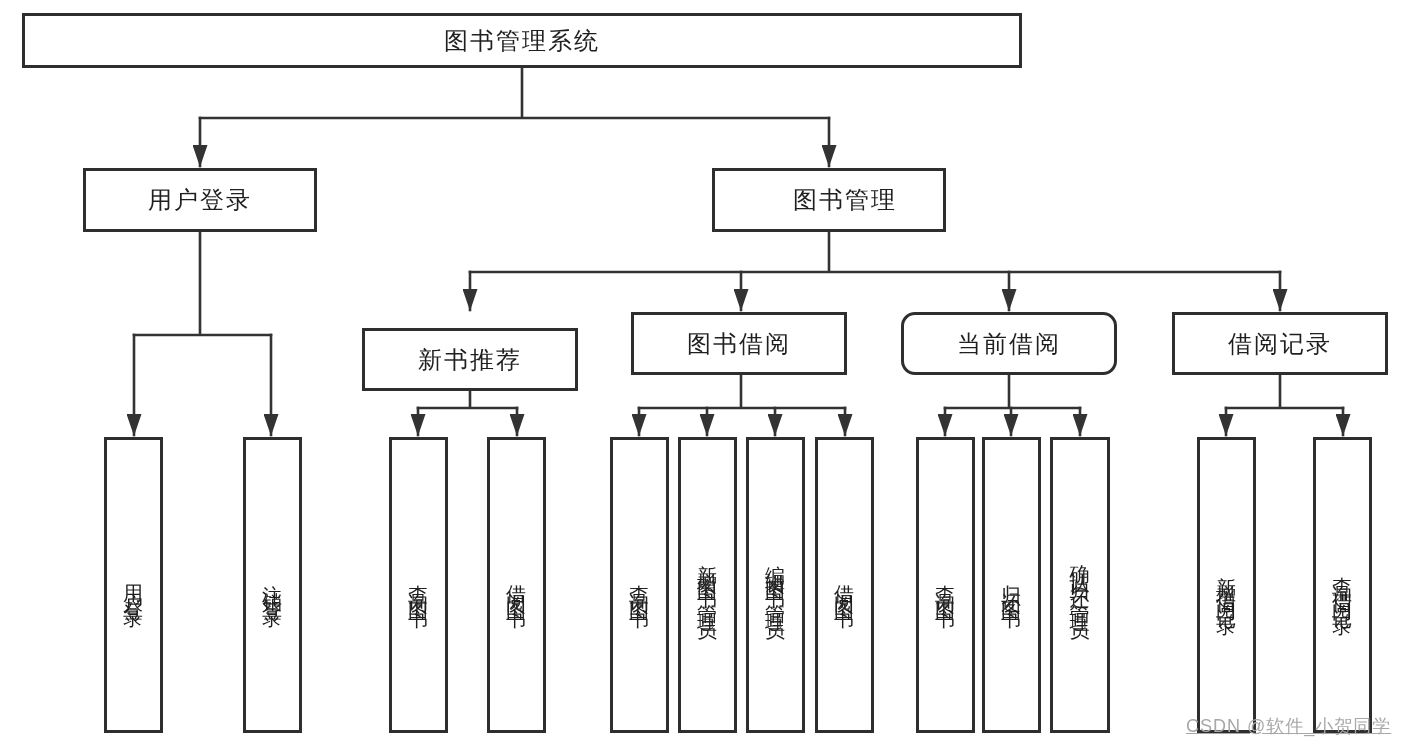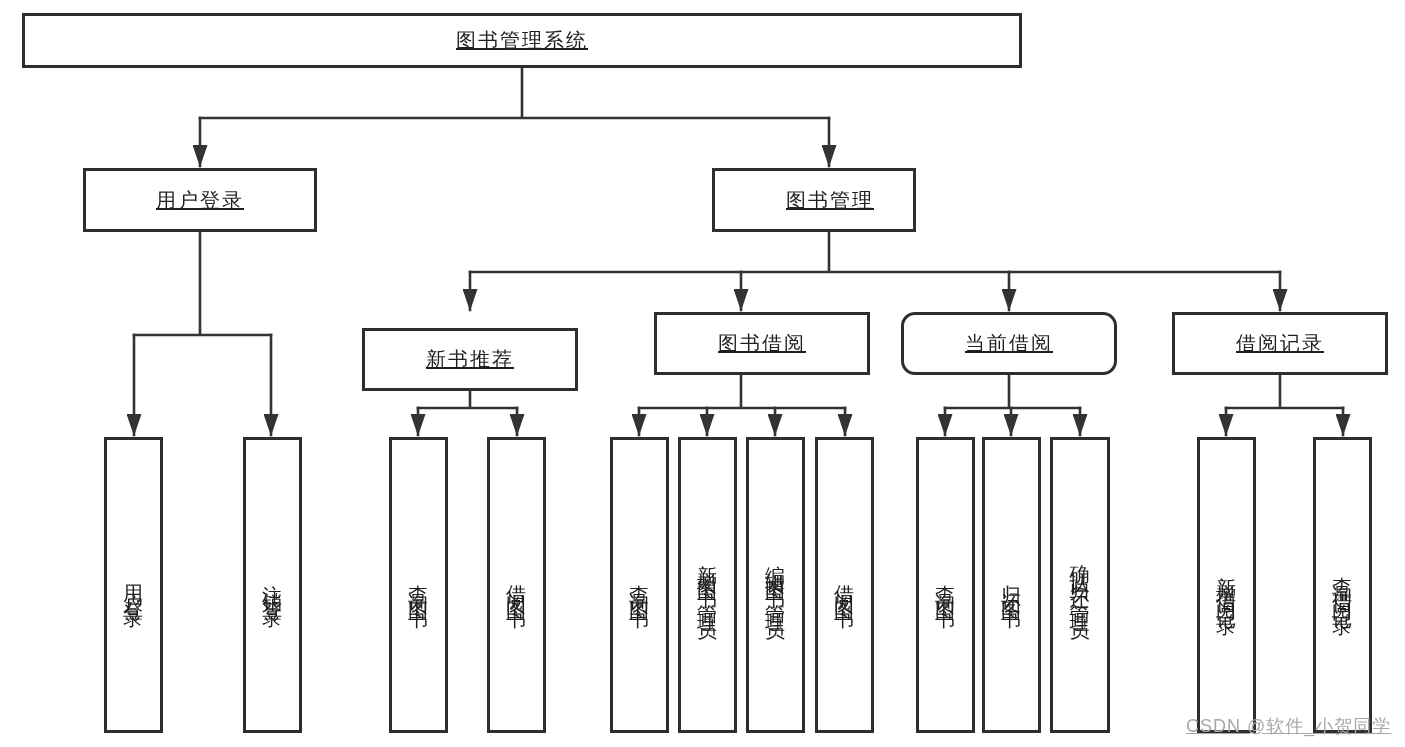--- a/index.html
+++ b/index.html
@@ -11,21 +11,21 @@
     font-family:"Liberation Sans","DejaVu Sans",sans-serif; overflow:hidden;
   }
   svg.wires{position:absolute; left:0; top:0; z-index:1;}
   .edge{stroke:var(--line); stroke-width:2.6; fill:none; stroke-linecap:square;}
   .arrowhead{fill:var(--line); stroke:none;}
   .node{
     position:absolute; box-sizing:border-box; z-index:2;
     border:3px solid var(--border); background:#fff; color:var(--text);
     display:flex; align-items:center; justify-content:center;
   }
-  .h-node{font-size:20px; letter-spacing:2px; white-space:nowrap;text-decoration:underline;}
+  .h-node{font-size:24px; letter-spacing:2px; white-space:nowrap;}
   .v-node{
     writing-mode:vertical-rl; text-orientation:mixed;
     font-size:20px; letter-spacing:8px; line-height:1;
   }
   .watermark{
     position:absolute; left:1186px; top:714px; z-index:3;
     font-size:18px; color:var(--watermark); letter-spacing:1px; white-space:nowrap;text-decoration:underline;
   }
 </style>
 </head>
@@ -74,28 +74,28 @@
     <path class="edge" d="M1343 408 V435" marker-end="url(#arr)"></path>
   </svg>
 
   <div class="node h-node" style="left:22px;top:13px;width:1000px;height:55px;">
     <span>图书管理系统</span>
   </div>
 
   <div class="node h-node" style="left:83px;top:168px;width:234px;height:64px;">
     <span>用户登录</span>
   </div>
-  <div class="node h-node" style="left:712px;top:168px;width:204px;height:64px;padding-left:32px;">
+  <div class="node h-node" style="left:712px;top:168px;width:234px;height:64px;padding-left:32px;">
     <span>图书管理</span>
   </div>
 
   <div class="node h-node" style="left:362px;top:312px;width:216px;height:63px;margin-top:16px;">
     <span>新书推荐</span>
   </div>
-  <div class="node h-node" style="left:654px;top:312px;width:216px;height:63px;">
+  <div class="node h-node" style="left:631px;top:312px;width:216px;height:63px;">
     <span>图书借阅</span>
   </div>
   <div class="node h-node" style="left:901px;top:312px;width:216px;height:63px;border-radius:14px;">
     <span>当前借阅</span>
   </div>
   <div class="node h-node" style="left:1172px;top:312px;width:216px;height:63px;">
     <span>借阅记录</span>
   </div>
 
   <div class="node v-node" style="left:104px;top:437px;width:59px;height:296px;">

